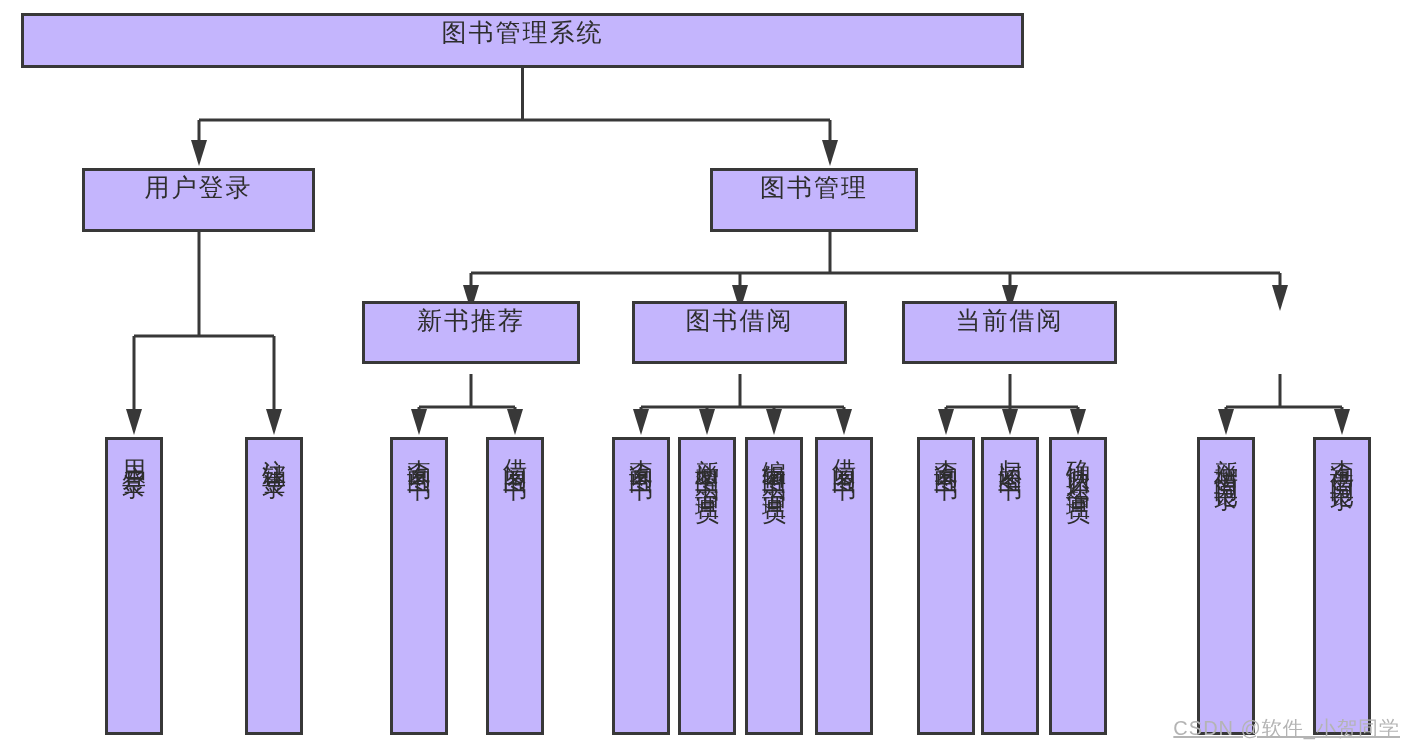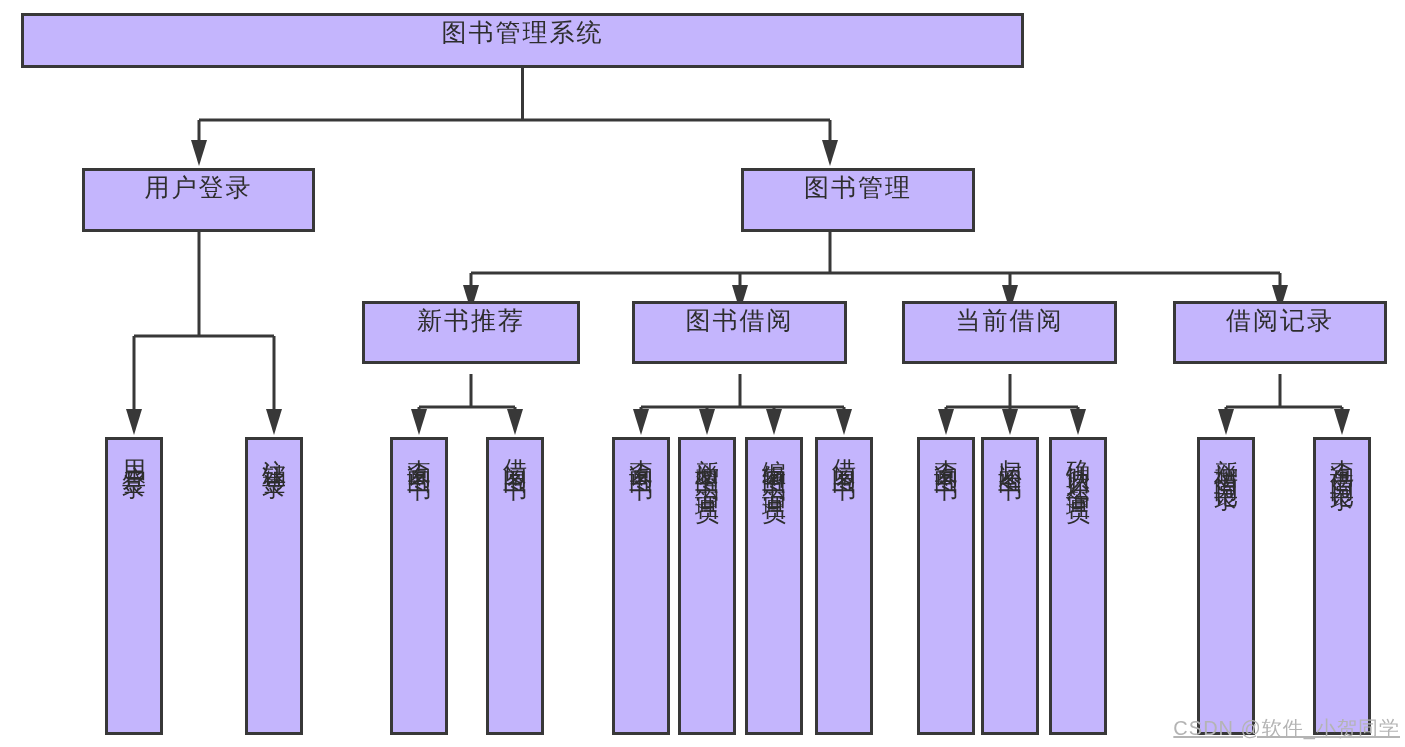--- a/index.html
+++ b/index.html
@@ -106,35 +106,32 @@
     </g>
   </svg>
 
   <div class="node node-h root">
     <span class="label">图书管理系统</span>
   </div>
 
   <div class="node node-h lvl2" style="left:82px; width:233px;">
     <span class="label">用户登录</span>
   </div>
-  <div class="node node-h lvl2" style="left:741px; width:234px;">
+  <div class="node node-h lvl2" style="left:710px; width:208px;">
     <span class="label">图书管理</span>
   </div>
 
   <div class="node node-h lvl3" style="left:362px; width:218px;">
     <span class="label">新书推荐</span>
   </div>
   <div class="node node-h lvl3" style="left:902px; width:215px;">
     <span class="label">当前借阅</span>
   </div>
   <div class="node node-h lvl3" style="left:632px; width:215px;">
     <span class="label">图书借阅</span>
-  </div>
-  <div class="node node-h lvl3" style="left:1173px; width:214px;">
-    <span class="label">借阅记录</span>
   </div>
 
   <div class="node node-v leaf" style="left:105px;">
     <span class="label">用户登录</span>
   </div>
   <div class="node node-v leaf" style="left:245px;">
     <span class="label">注销登录</span>
   </div>
 
   <div class="node node-v leaf" style="left:390px;">

